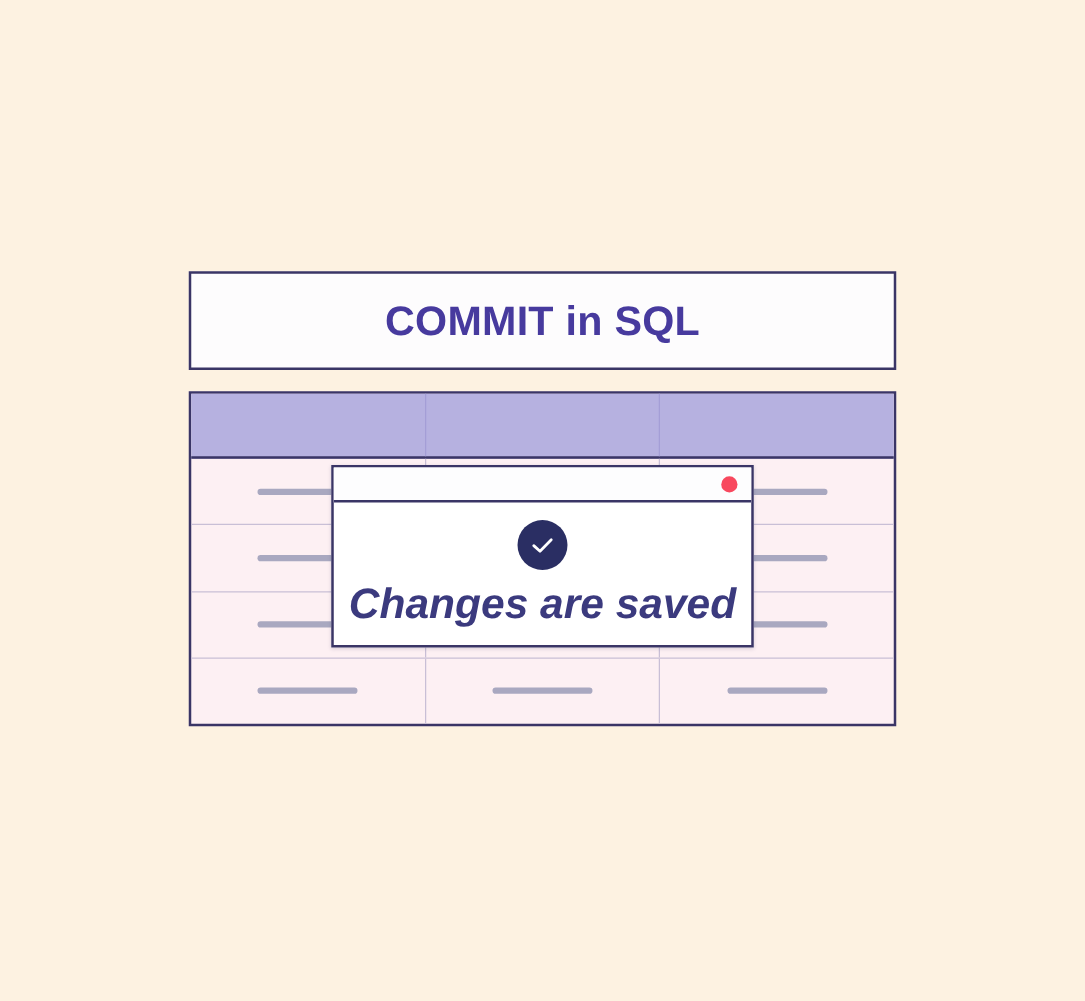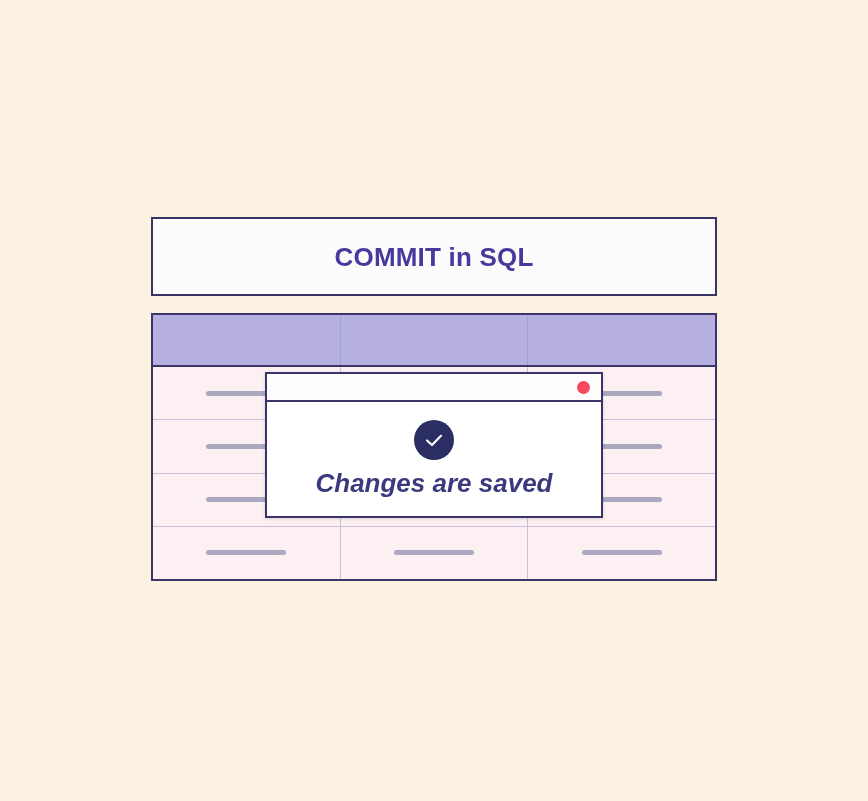--- a/index.html
+++ b/index.html
@@ -32,21 +32,21 @@
     height: 79px;
     box-sizing: border-box;
     background: #fdfcfd;
     border: 2px solid #3a3566;
     display: flex;
     align-items: center;
     justify-content: center;
   }
   .title-text {
     color: #473a9e;
-    font-size: 26px;
+    font-size: 33px;
     font-weight: bold;
     letter-spacing: 0.2px;
     line-height: 1;
     white-space: nowrap;
   }
 
   
   .table-wrap {
     position: absolute;
     left: 0;
@@ -139,21 +139,21 @@
     height: 40px;
     border-radius: 50%;
     background: #2a2e63;
     display: flex;
     align-items: center;
     justify-content: center;
   }
   .check-badge svg { display: block; }
   .dialog-message {
     color: #3b3a7e;
-    font-size: 26px;
+    font-size: 34px;
     font-weight: bold;
     font-style: italic;
     line-height: 1;
     white-space: nowrap;
   }
 </style>
 </head>
 <body>
 
 <div id="illustration">

